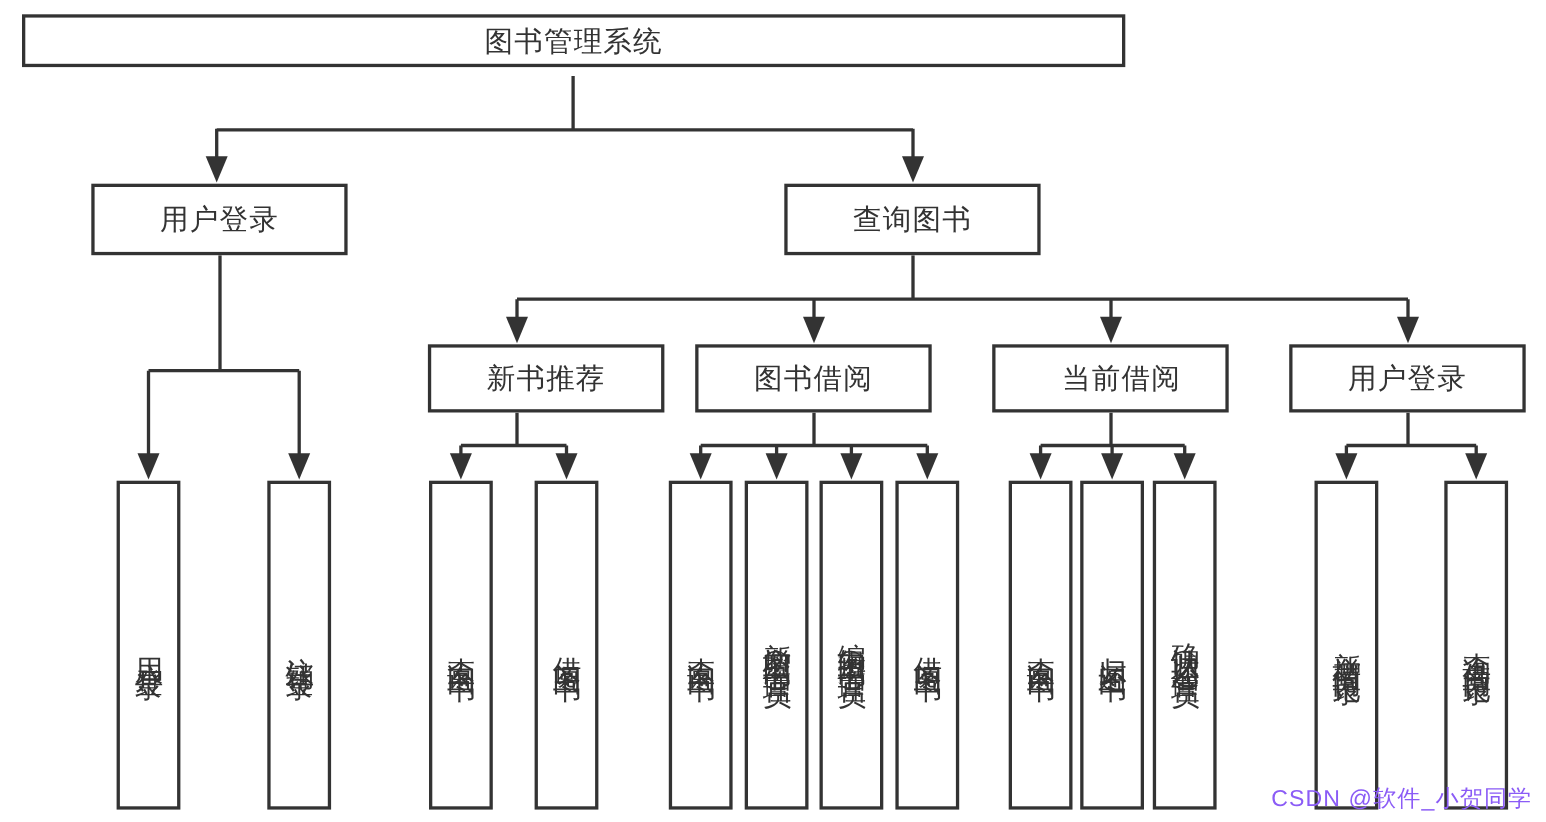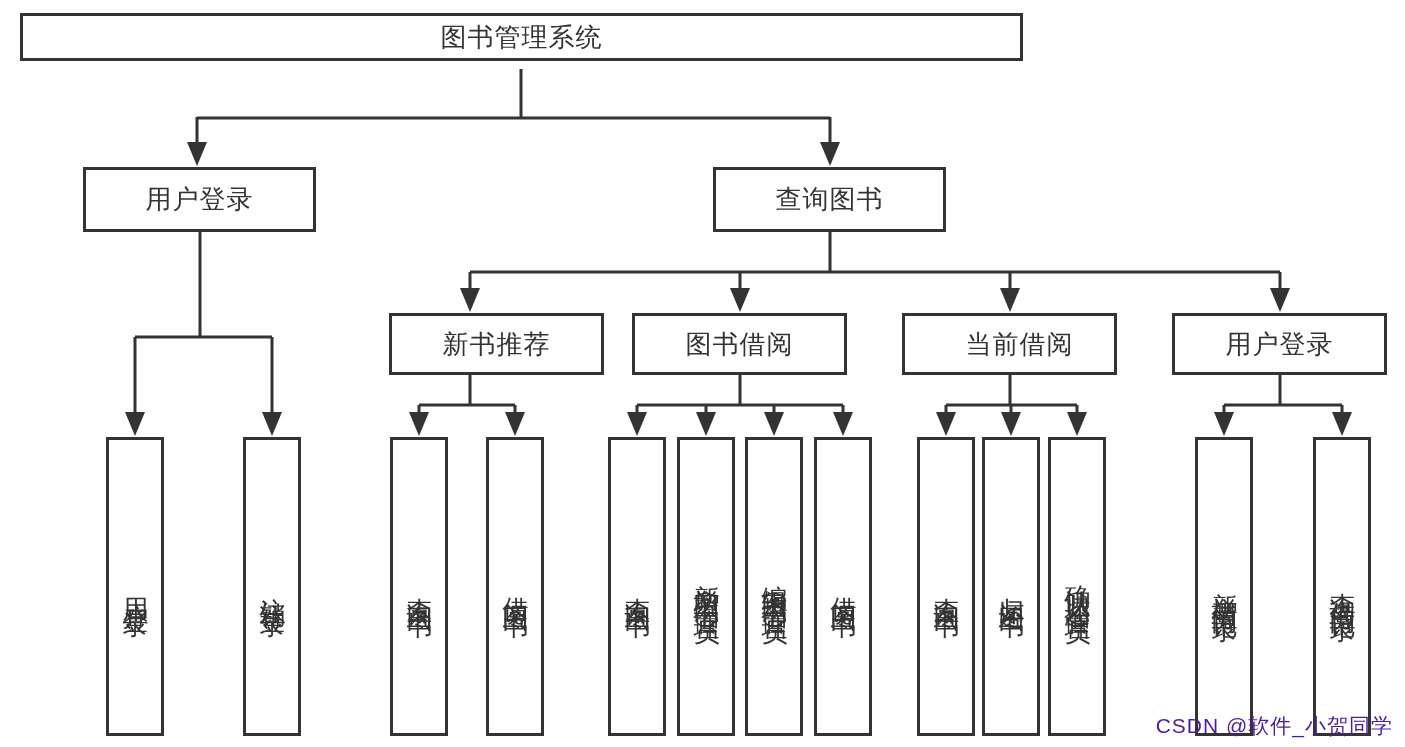--- a/index.html
+++ b/index.html
@@ -28,21 +28,21 @@
   }
   .x1  { left:106px; }  .x2  { left:243px; }
   .x3  { left:390px; }  .x4  { left:486px; }
   .x5  { left:608px; }  .x6  { left:677px; }
   .x7  { left:745px; }  .x8  { left:814px; }
   .x9  { left:917px; }  .x10 { left:982px; }
   .x11 { left:1048px; } .x12 { left:1195px; }
   .x13 { left:1313px; }
   .watermark {
     position:absolute; right:12px; bottom:7px; z-index:2;
-    font-size:21px; color:#4c1d95; letter-spacing:1px; white-space:nowrap;
+    font-size:21px; color:#8b5cf6; letter-spacing:1px; white-space:nowrap;
   }
   line, path { stroke:#333333; stroke-width:3; fill:none; }
   polygon { fill:#333333; }
 </style>
 </head>
 <body>
 
 <div class="stage">
 
   <svg class="connectors" viewBox="0 0 1405 747" xmlns="http://www.w3.org/2000/svg">

